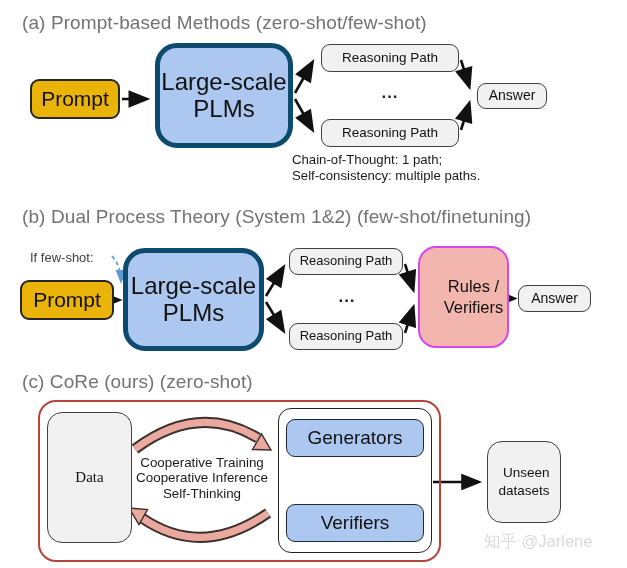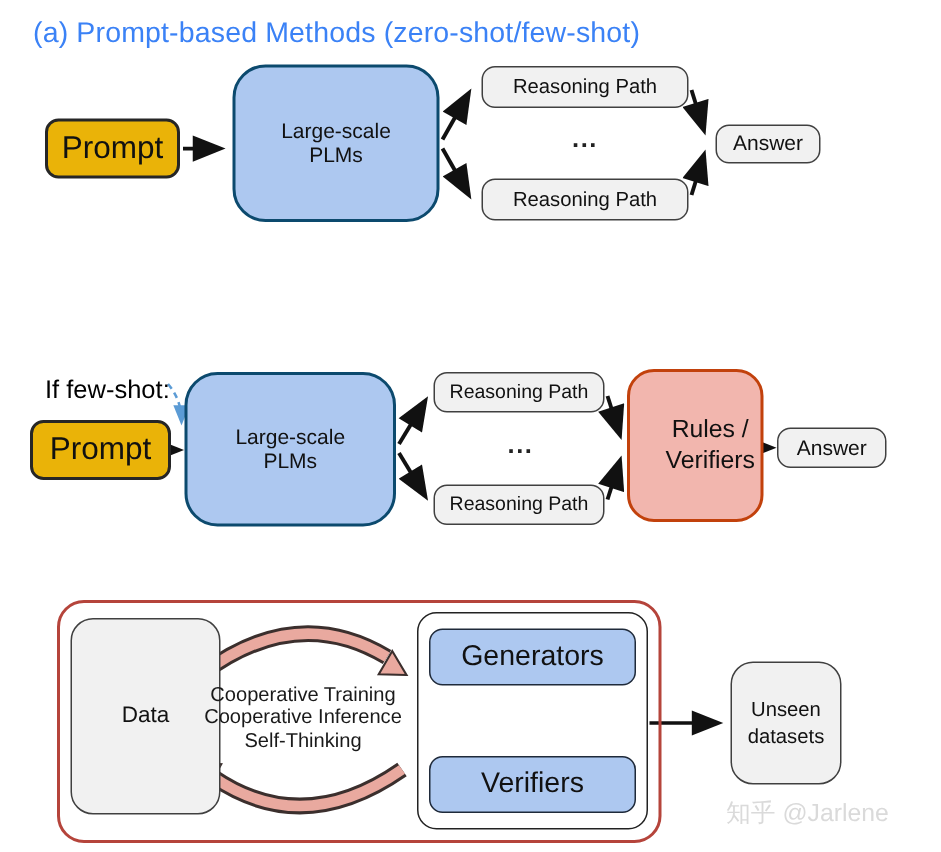--- a/index.html
+++ b/index.html
@@ -1,33 +1,33 @@
 <!DOCTYPE html>
 <html><head>
 <meta charset="utf-8">
 <style>
   html,body{margin:0;padding:0;background:#ffffff;}
   .canvas{
     position:relative;width:627px;height:568px;background:#ffffff;
     font-family:"Liberation Sans",sans-serif;color:#111;overflow:hidden;
   }
   .abs{position:absolute;box-sizing:border-box;}
-  .title{font-size:19px;color:#3b82f6;letter-spacing:.1px;white-space:nowrap;}
+  .title{font-size:19px;color:#737373;letter-spacing:.1px;white-space:nowrap;}
   .box{
     display:flex;align-items:center;justify-content:center;text-align:center;
     white-space:pre-line;line-height:1.12;
   }
   .yellow{background:#eab308;border:2px solid #262626;border-radius:9px;font-size:21px;}
-  .blue-big{background:#ADC8F0;border:2px solid #0c4a6e;border-radius:22px;font-size:14px;}
-  .gray{background:#F1F1F1;border:1.5px solid #404040;border-radius:9px;font-size:13.5px;}
-  .pinkbox{background:#F2B6AE;border:2px solid #c2410c;border-radius:18px;font-size:16.5px;line-height:1.25;padding-left:20px;}
+  .blue-big{background:#ADC8F0;border:5px solid #0c4a6e;border-radius:22px;font-size:24px;}
+  .gray{background:#F1F1F1;border:1.5px solid #404040;border-radius:9px;font-size:13.5px;text-align:right;}
+  .pinkbox{background:#F2B6AE;border:2px solid #d946ef;border-radius:18px;font-size:16.5px;line-height:1.25;padding-left:20px;}
   .bluesmall{background:#ADC8F0;border:1.8px solid #1f2a3a;border-radius:9px;font-size:19px;}
   .ellipsis{font-size:17px;font-weight:700;text-align:center;letter-spacing:1px;color:#222;}
   .note{font-size:13.2px;line-height:15.8px;color:#1a1a1a;white-space:pre-line;}
-  .small-label{font-size:17px;color:#000000;white-space:nowrap;}
+  .small-label{font-size:13px;color:#404040;white-space:nowrap;}
   .red-frame{border:2.5px solid #B5443B;border-radius:18px;background:transparent;}
   .inner-frame{background:#ffffff;border:1.7px solid #222222;border-radius:13px;}
   .loop-text{font-size:13.4px;line-height:15.4px;text-align:center;white-space:pre-line;color:#1a1a1a;}
   .watermark{font-size:16.5px;color:#DADADA;white-space:nowrap;}
   svg.arrows{position:absolute;left:0;top:0;pointer-events:none;}
 </style>
 </head>
 <body>
 
 <div class="canvas">
@@ -105,44 +105,48 @@
 PLMs</div>
 
   <div class="abs box gray" style="left:321px;top:44px;width:138px;height:28px;">Reasoning Path</div>
 
   <div class="abs ellipsis" style="left:375px;top:83px;width:30px;">...</div>
 
   <div class="abs box gray" style="left:321px;top:119px;width:138px;height:28px;">Reasoning Path</div>
 
   <div class="abs box gray" style="left:477px;top:83px;width:70px;height:26px;font-size:14px;">Answer</div>
 
+  <div class="abs note" style="left:292px;top:152px;">Chain-of-Thought: 1 path;
+Self-consistency: multiple paths.</div>
 
+  <div class="abs title" style="left:22px;top:206px;">(b) Dual Process Theory (System 1&amp;2) (few-shot/finetuning)</div>
 
   <div class="abs small-label" style="left:30px;top:250px;">If few-shot:</div>
 
   <div class="abs box yellow" style="left:20px;top:280px;width:94px;height:40px;">Prompt</div>
 
   <div class="abs box blue-big" style="left:123px;top:248px;width:141px;height:103px;">Large-scale
 PLMs</div>
 
   <div class="abs box gray" style="left:289px;top:248px;width:114px;height:27px;font-size:13px;">Reasoning Path</div>
 
   <div class="abs ellipsis" style="left:332px;top:287px;width:30px;">...</div>
 
   <div class="abs box gray" style="left:289px;top:323px;width:114px;height:27px;font-size:13px;">Reasoning Path</div>
 
   <div class="abs box pinkbox" style="left:418px;top:246px;width:91px;height:102px;">Rules /
 Verifiers</div>
 
   <div class="abs box gray" style="left:518px;top:285px;width:73px;height:27px;font-size:14px;">Answer</div>
 
+  <div class="abs title" style="left:22px;top:371px;">(c) CoRe (ours) (zero-shot)</div>
 
   <div class="abs red-frame" style="left:38px;top:400px;width:403px;height:162px;"></div>
 
-  <div class="abs box gray" style="left:47px;top:412px;width:100px;height:131px;font-size:15px;border-radius:15px;">Data</div>
+  <div class="abs box gray" style="left:47px;top:412px;width:85px;height:131px;font-size:15px;border-radius:15px;font-family:Liberation Serif, serif;">Data</div>
 
   <div class="abs loop-text" style="left:129px;top:455px;width:146px;text-align:center;">Cooperative Training
 Cooperative Inference
 Self-Thinking</div>
 
   <div class="abs inner-frame" style="left:278px;top:408px;width:154px;height:145px;"></div>
 
   <div class="abs box bluesmall" style="left:286px;top:419px;width:138px;height:38px;">Generators</div>
 
   <div class="abs box bluesmall" style="left:286px;top:504px;width:138px;height:38px;">Verifiers</div>

